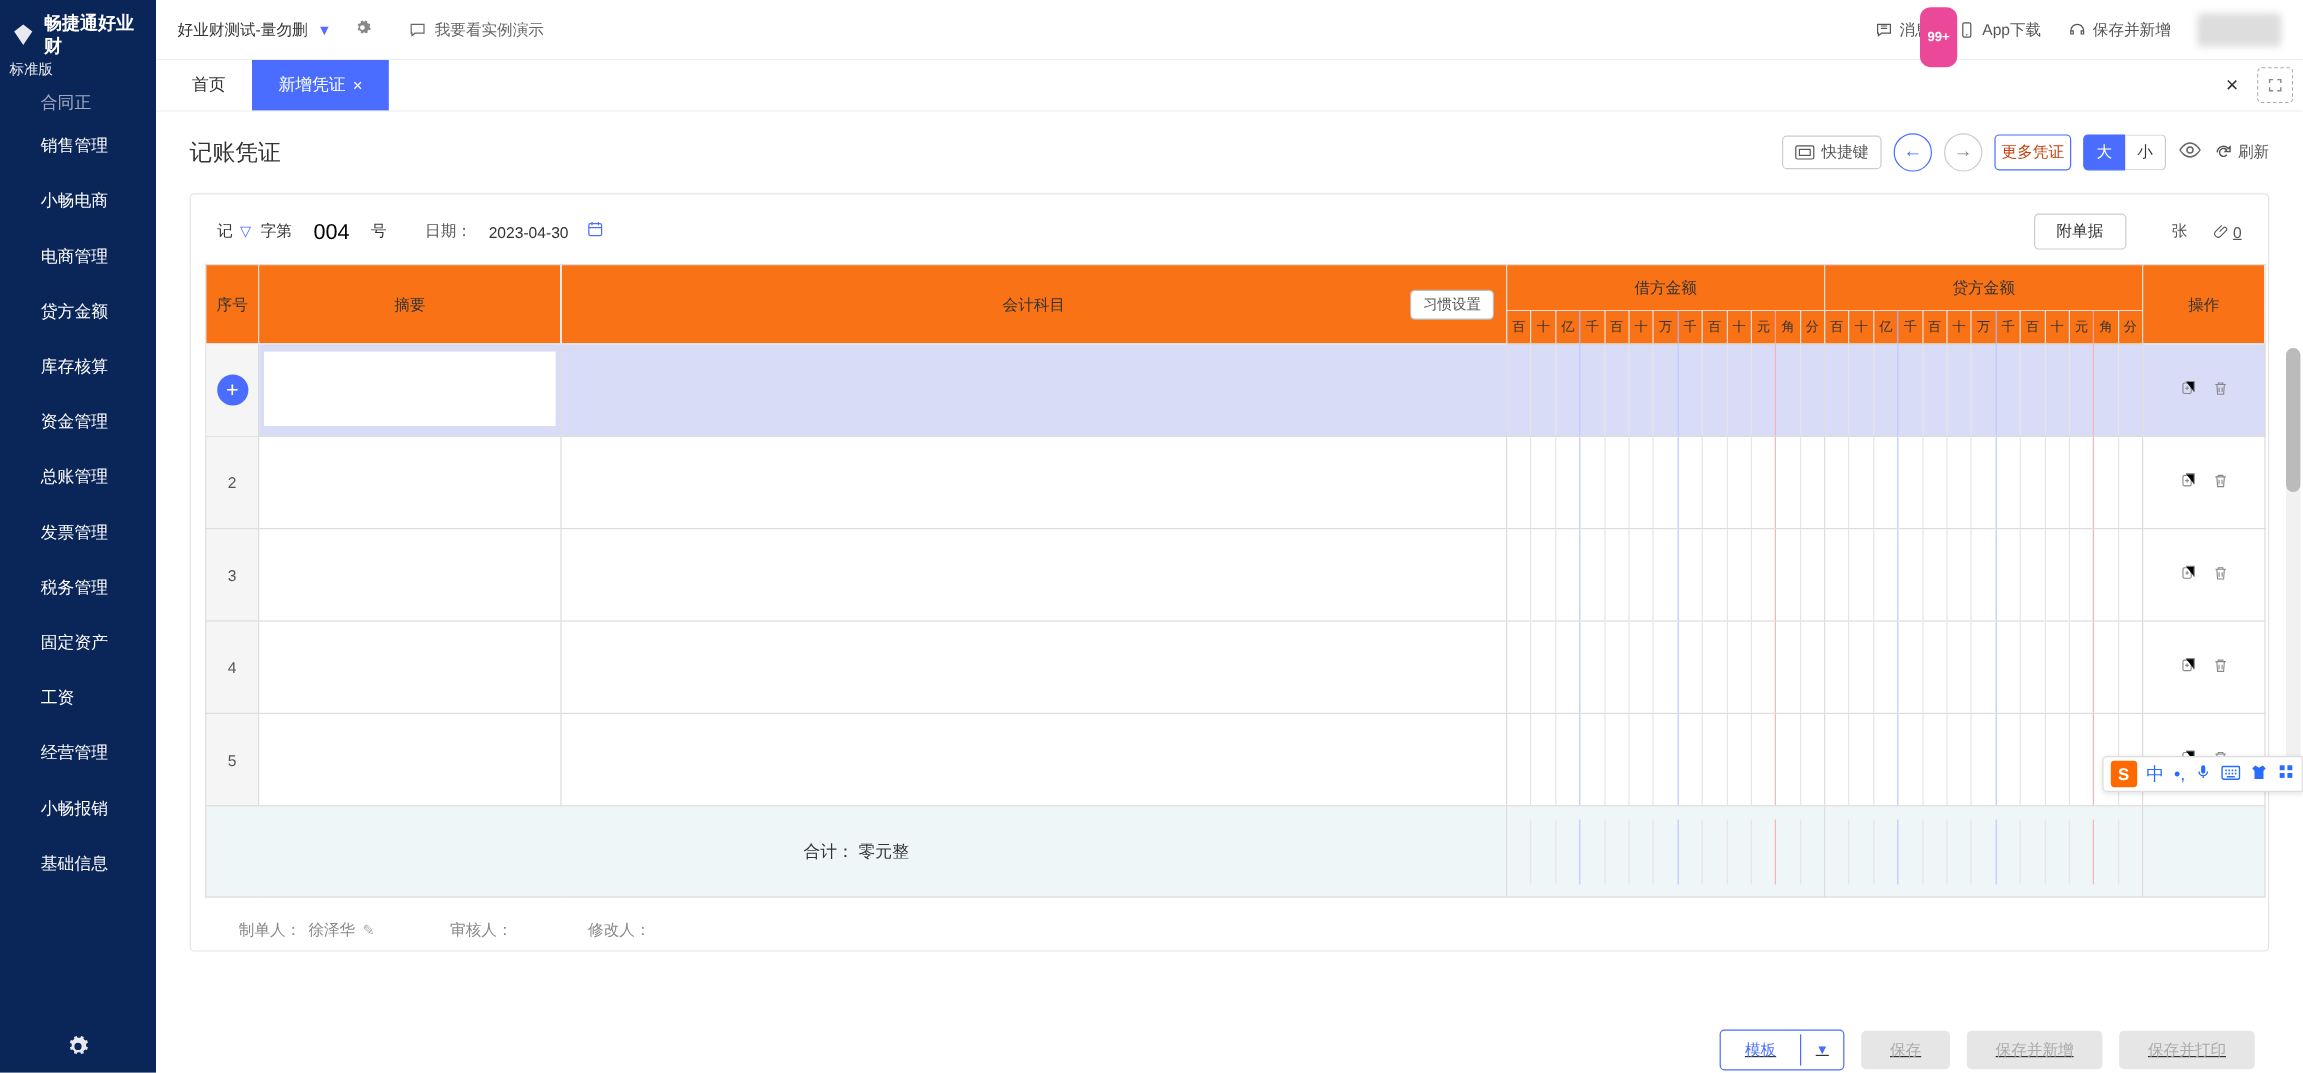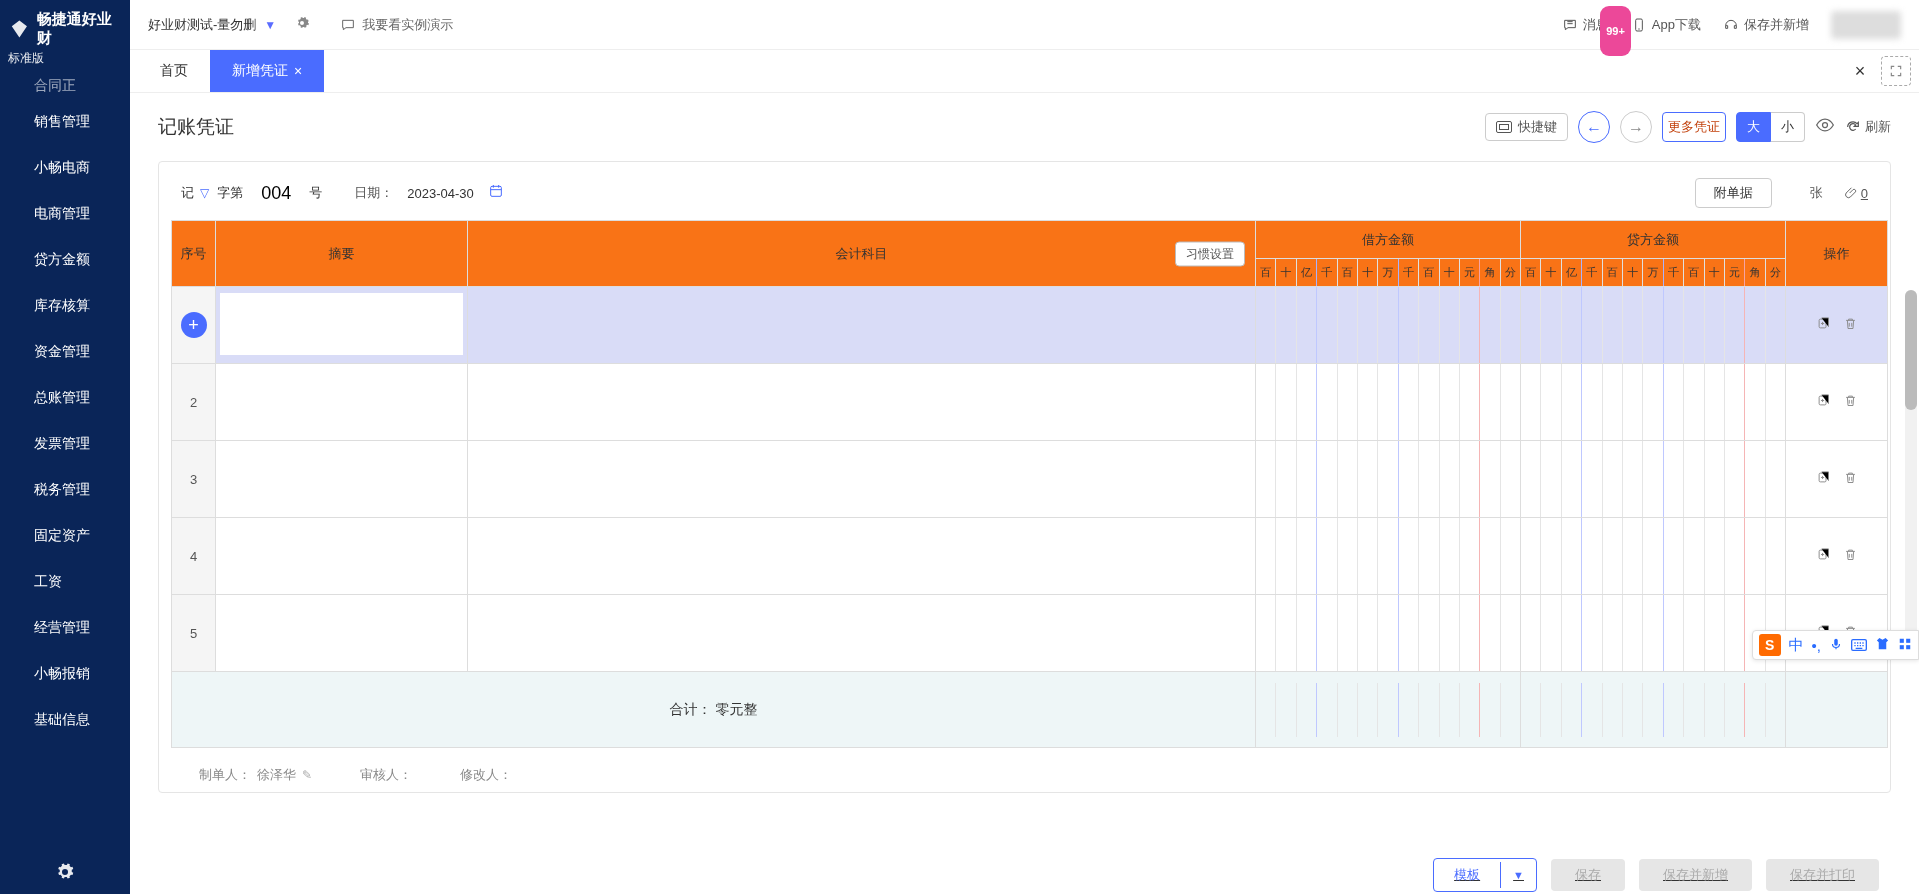--- a/index.html
+++ b/index.html
@@ -104,21 +104,21 @@
 .acell.yi { border-right-color:#bfc8ff; }
 .acell.wan { border-right-color:#bfc8ff; }
 .acell.yuan { border-right-color:#f5b5b5; }
 .ops-cell { text-align:center; }
 .ops-cell span { margin: 0 6px; color: #888; cursor:pointer; font-size:15px; }
 
 .total-row { background: #eef6f7; }
 .total-row td { height: 54px; font-size: 14px; text-align: left; }
 
 
-.footer-info { display:flex; align-items:flex-start; gap: 48px; padding: 18px 40px 0; color:#888; font-size:13px; }
+.footer-info { display:flex; align-items:flex-start; gap: 63px; padding: 18px 40px 0; color:#888; font-size:13px; }
 .footer-info .grp { display:flex; align-items:center; gap:6px; }
 .edit-icon { color:#aaa; cursor:pointer; font-size:12px; }
 
 
 .bottom-bar { position:absolute; bottom:2px; right:0; display:flex; align-items:center; gap:14px; padding:0 40px;text-decoration:underline; }
 .tpl-btn { display:flex; align-items:center; border:1px solid #4a6cff; color:#4a6cff; border-radius:4px; overflow:hidden; cursor:pointer; }
 .tpl-btn .lbl { padding:7px 20px; }
 .tpl-btn .drop { padding:7px 12px; border-left:1px solid #4a6cff; font-size:11px; }
 .gray-btn { background:#e6e6e6; color:#aaa; padding:7px 24px; border-radius:4px; cursor:not-allowed; }
 

